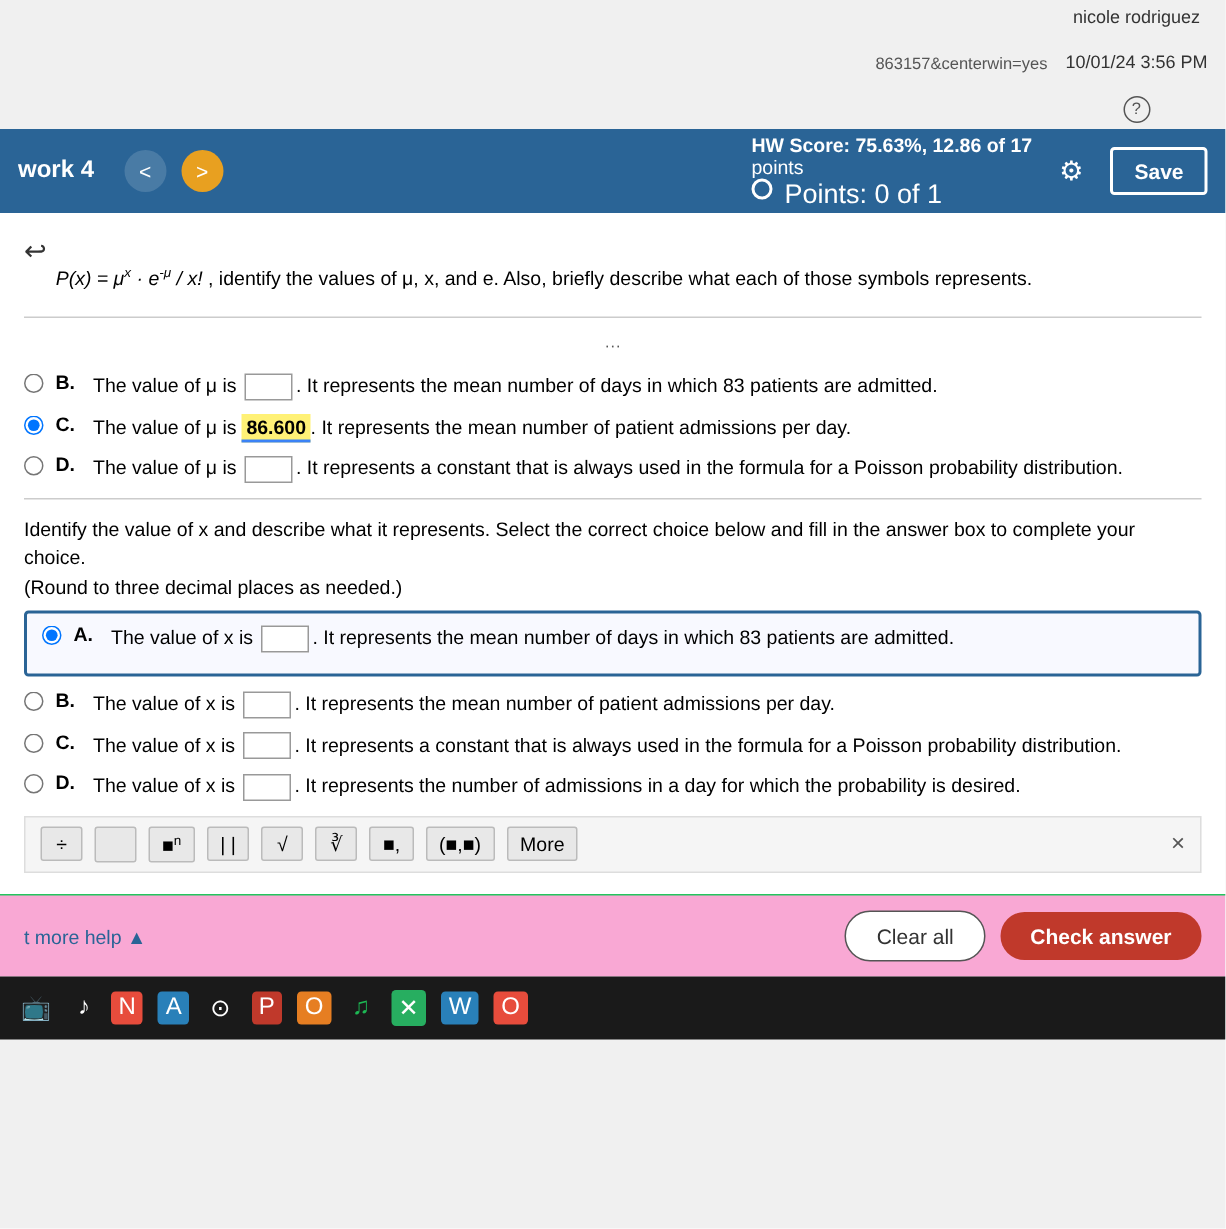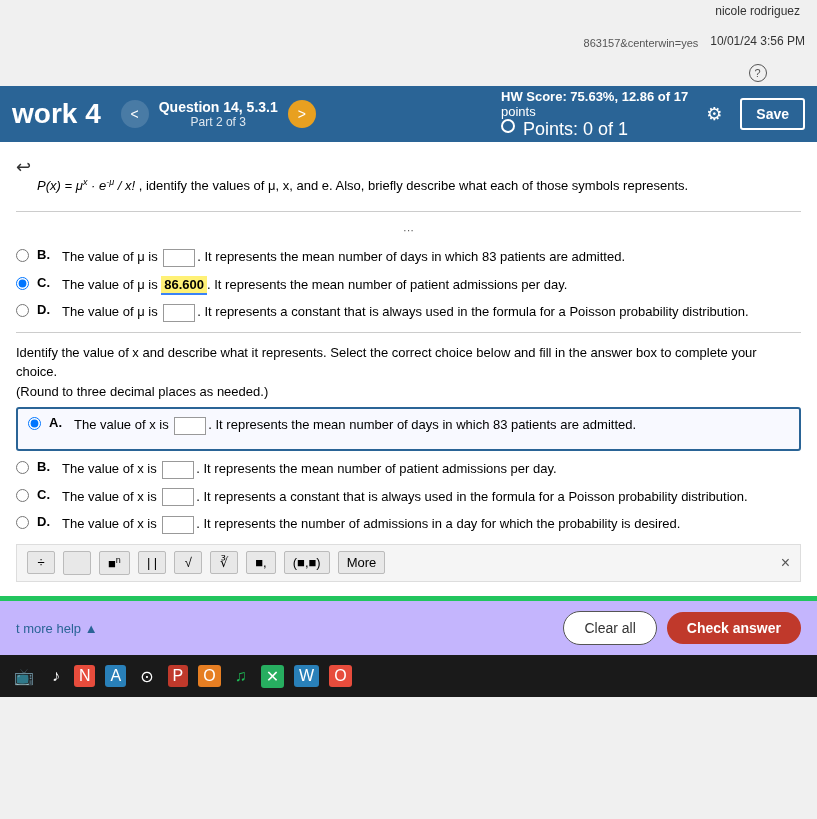--- a/index.html
+++ b/index.html
@@ -36,21 +36,21 @@
     .header-nav {
       background: #2a6496;
       color: white;
       display: flex;
       align-items: center;
       padding: 0 12px;
       height: 56px;
       gap: 10px;
     }
     .hw-label {
-      font-size: 28px;
+      font-size: 16px;
       font-weight: bold;
       margin-right: 10px;
       white-space: nowrap;
     }
     .nav-arrow {
       background: rgba(255,255,255,0.15);
       border: none;
       color: white;
       width: 28px; height: 28px;
       border-radius: 50%;
@@ -222,22 +222,22 @@
       font-size: 16px;
       color: #555;
     }
 
     
     .bottom-bar {
       display: flex;
       justify-content: space-between;
       align-items: center;
       padding: 10px 16px;
-      background: #c4b5fd;
-      border-top: 5px solid #22c55e;
+      background: #f9a8d4;
+      border-top: 1px solid #22c55e;
     }
 
     .more-help-link {
       color: #2a6496;
       cursor: pointer;
       font-size: 13px;
       text-decoration: none;
       display: flex;
       align-items: center;
       gap: 4px;
@@ -297,24 +297,20 @@
   <div class="user-info">
     <span>nicole rodriguez</span>
     <span>10/01/24 3:56 PM</span>
     <div class="help-icon">?</div>
   </div>
 </div>
 
 <div class="header-nav">
   <span class="hw-label">work 4</span>
   <button class="nav-arrow">&lt;</button>
-  <div class="question-info">
-    <div class="q-title">Question 14, 5.3.1</div>
-    <div class="q-sub">Part 2 of 3</div>
-  </div>
   <button class="nav-arrow-right">&gt;</button>
   <div class="score-info">
     <div class="hw-score">HW Score: 75.63%, 12.86 of 17</div>
     <div>points</div>
     <div class="points">
       <span class="points-circle"></span>
       <span>Points: 0 of 1</span>
     </div>
   </div>
   <button class="gear-btn">⚙</button>

